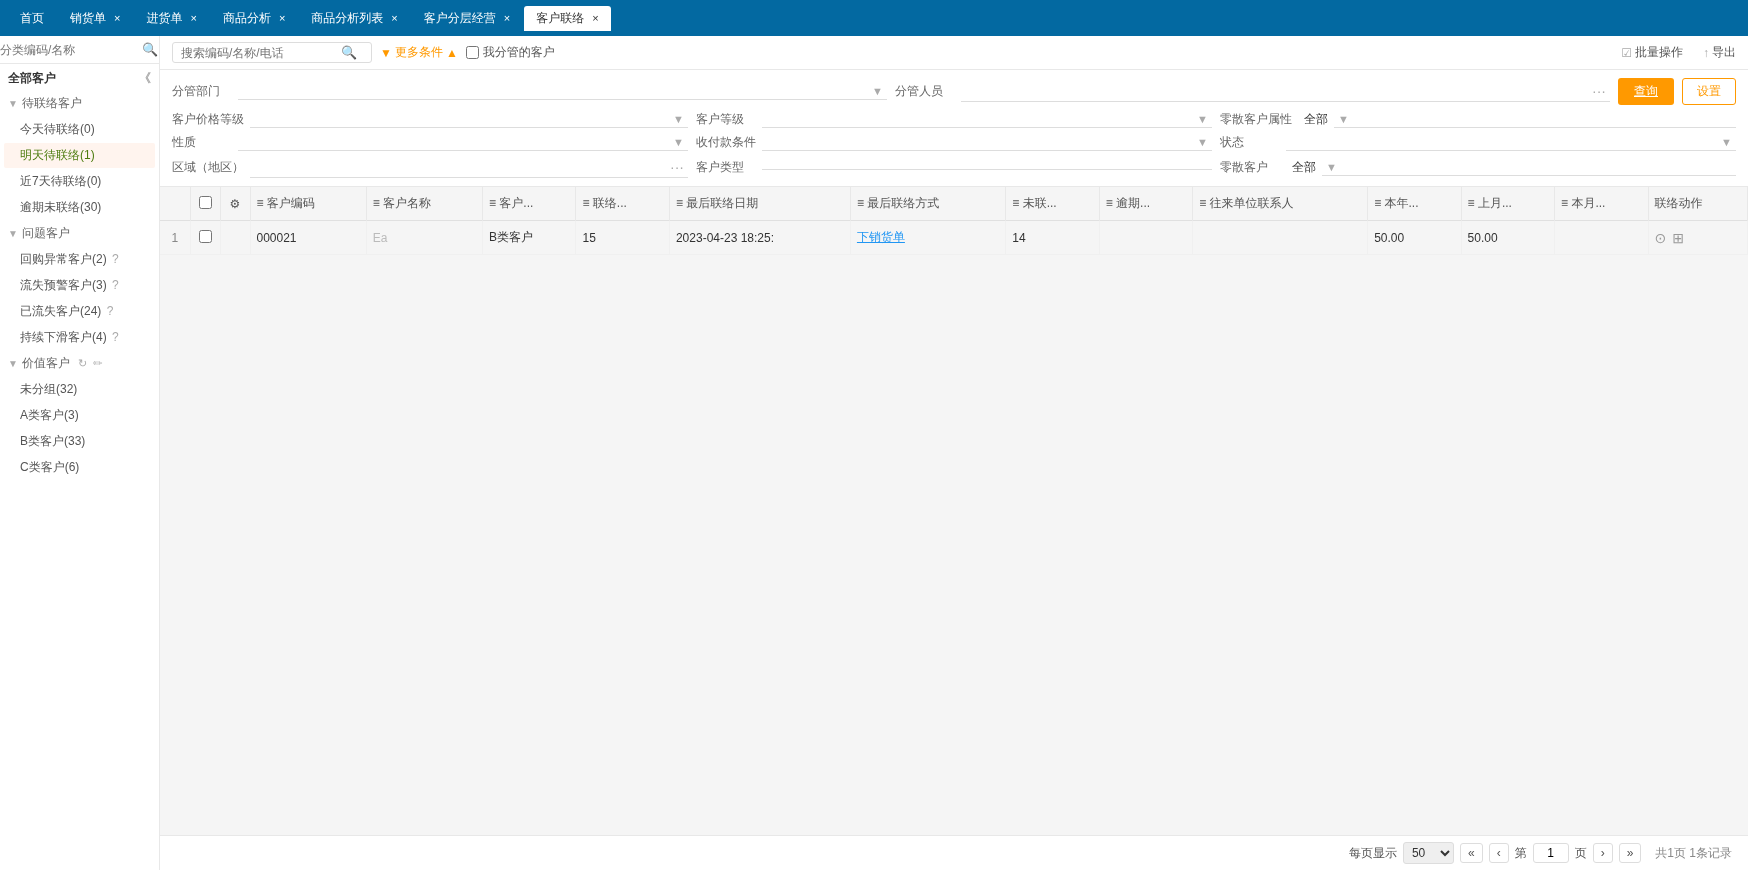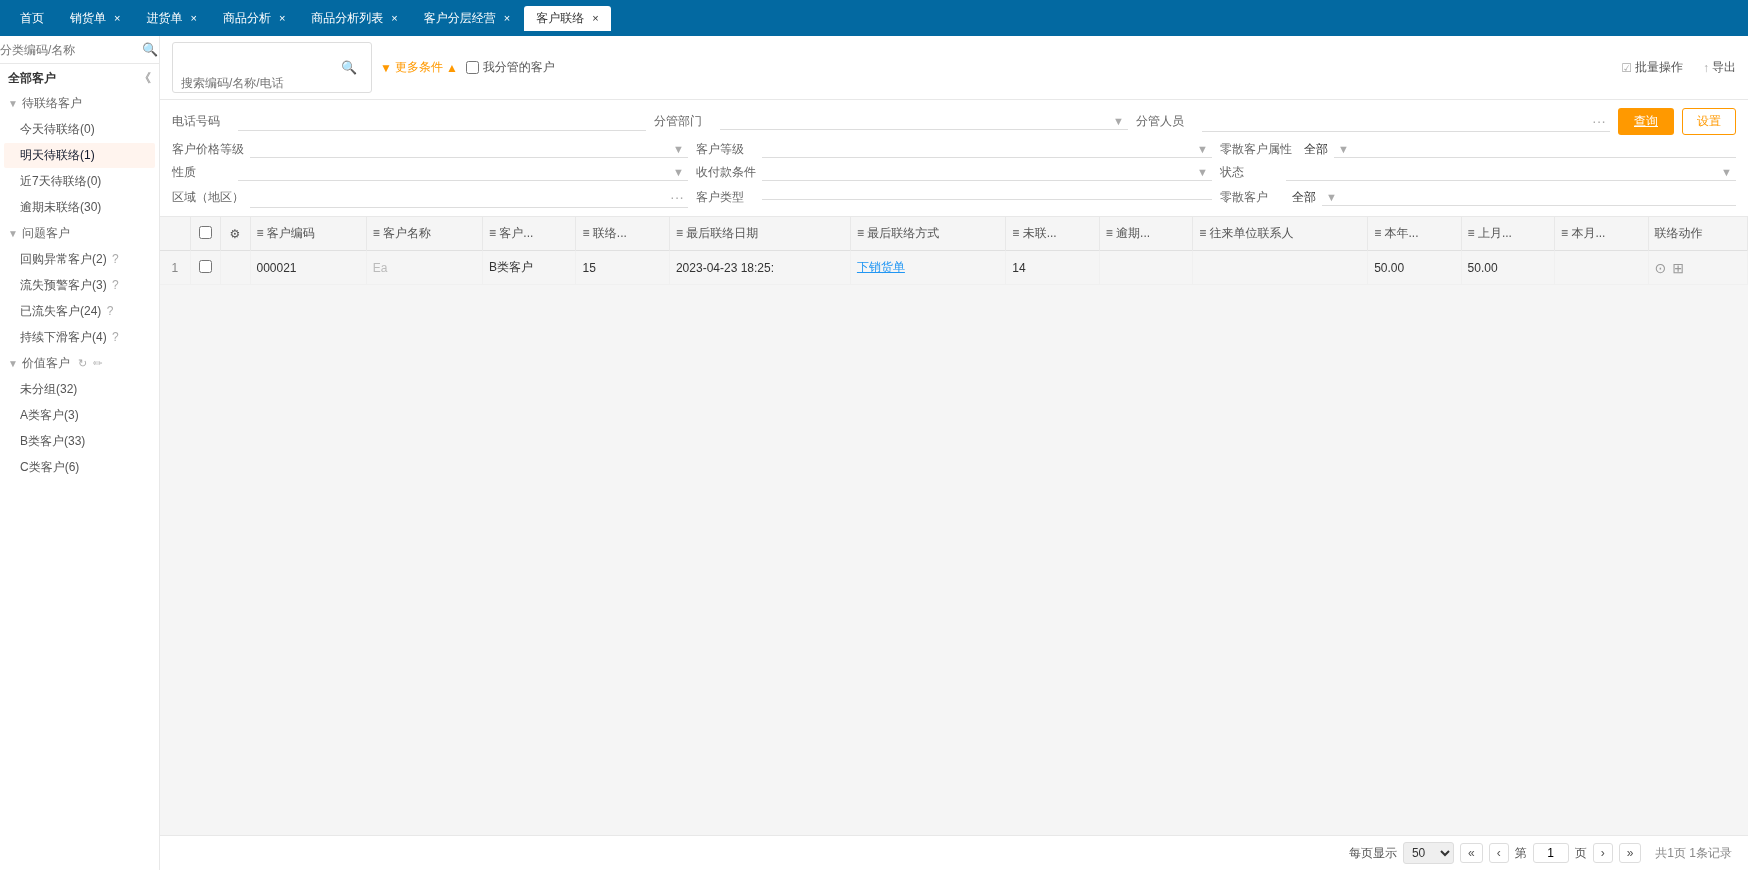--- a/index.html
+++ b/index.html
@@ -85,21 +85,21 @@
 
     .sidebar-item {
       padding: 4px 8px 4px 16px;
       color: #555;
       font-size: 12px;
       cursor: pointer;
       white-space: nowrap;
       border-radius: 2px;
       margin: 1px 4px;
     }
-    .sidebar-item.light-active { background: #fff4ee; color: #0f172a; }
+    .sidebar-item.light-active { background: #fff4ee; color: #4d7c0f; }
 
     
     .content {
       flex: 1;
       display: flex;
       flex-direction: column;
       overflow: hidden;
     }
 
     
@@ -410,21 +410,21 @@
     </div>
     <div class="sidebar-item">
       <span>C类客户(6)</span>
     </div>
   </div>
 
   <div class="content">
 
     <div class="search-bar">
       <div class="search-input-wrap">
-        <input type="text" style="width: 160px; margin-top: 31px;" placeholder="搜索编码/名称/电话">
+        <input type="text" style="width: 160px;" placeholder="搜索编码/名称/电话">
         <span style="color:#aaa;font-size:13px;">🔍</span>
       </div>
       <div class="more-conditions">
         <span>▼</span>
         <span>更多条件</span>
         <span>▲</span>
       </div>
       <div class="my-customers">
         <input type="checkbox" style="">
         <span>我分管的客户</span>
@@ -436,24 +436,20 @@
       </div>
       <div class="btn-export" style="margin-left:12px;">
         <span style="color:#aaa;">↑</span>
         <span>导出</span>
       </div>
     </div>
 
     <div class="filter-area">
 
       <div class="filter-row">
-        <div class="filter-cell">
-          <span class="filter-label">电话号码</span>
-          <input class="filter-input" type="text" style="width: 300px;">
-        </div>
         <div class="filter-cell">
           <span class="filter-label">分管部门</span>
           <div class="filter-select" style="min-width:200px;">
             <span></span>
             <span class="filter-select-arrow">▼</span>
           </div>
         </div>
         <div class="filter-cell">
           <span class="filter-label">分管人员</span>
           <div class="filter-select" style="min-width:200px;">

